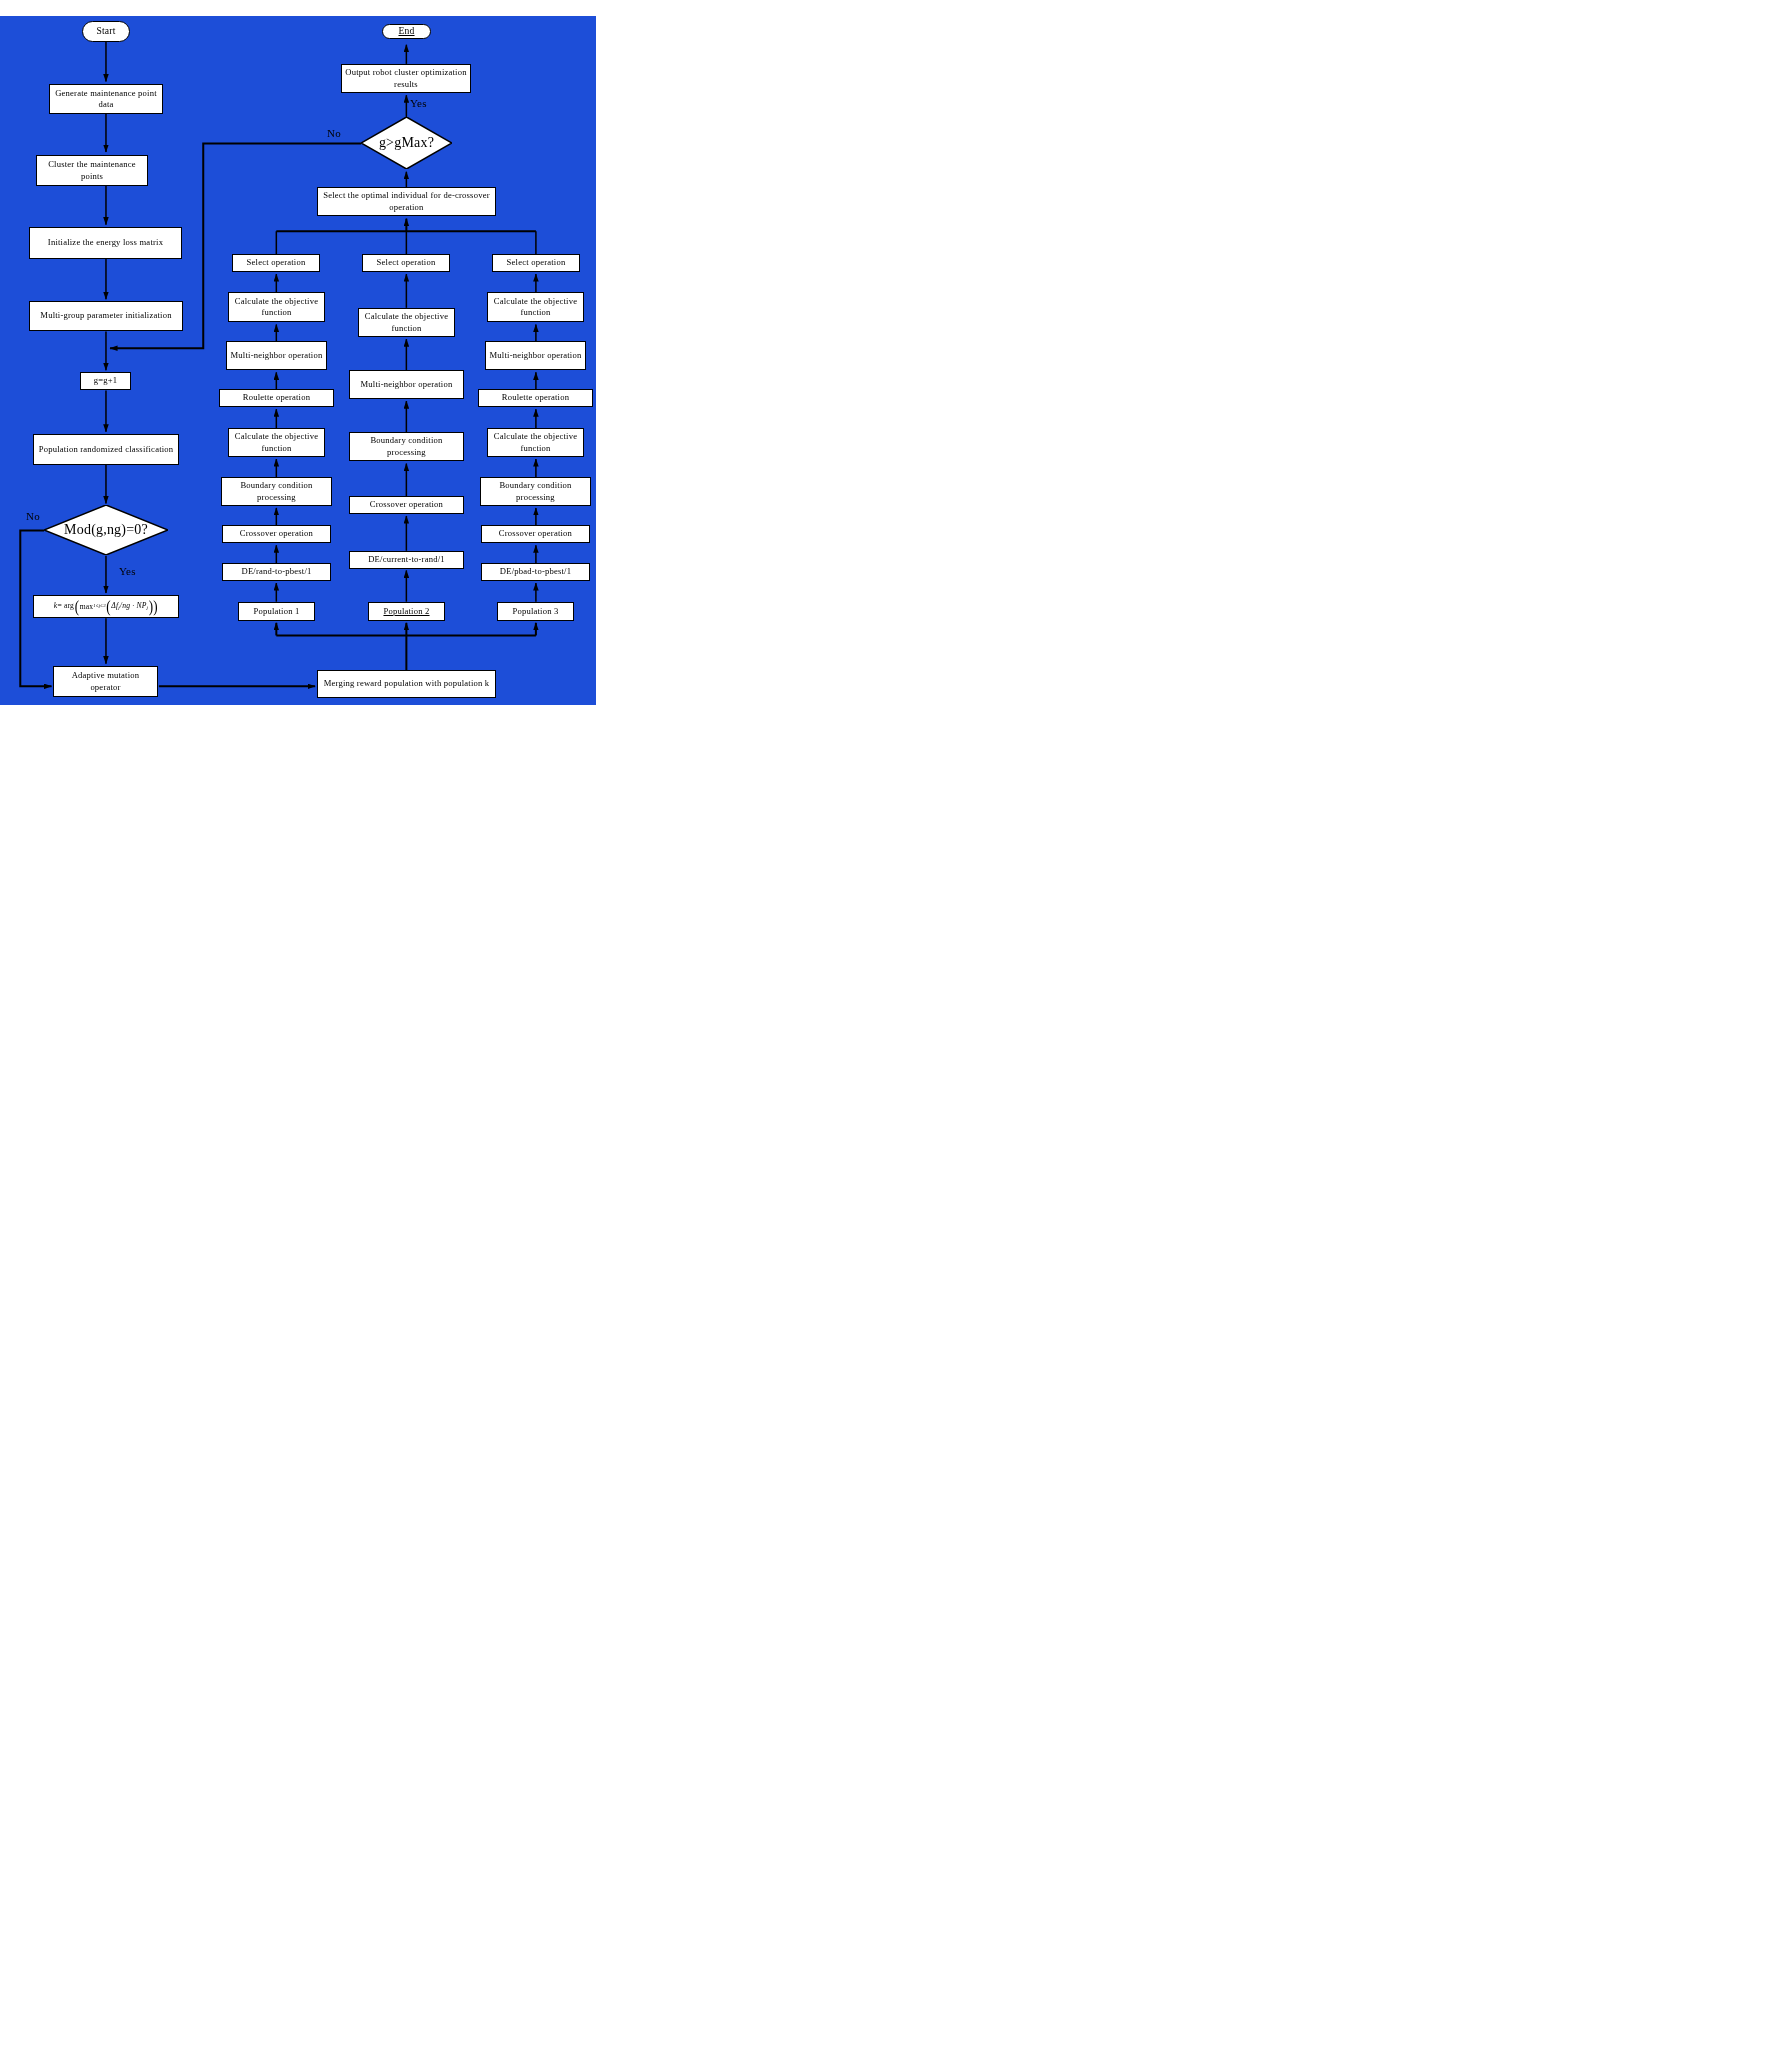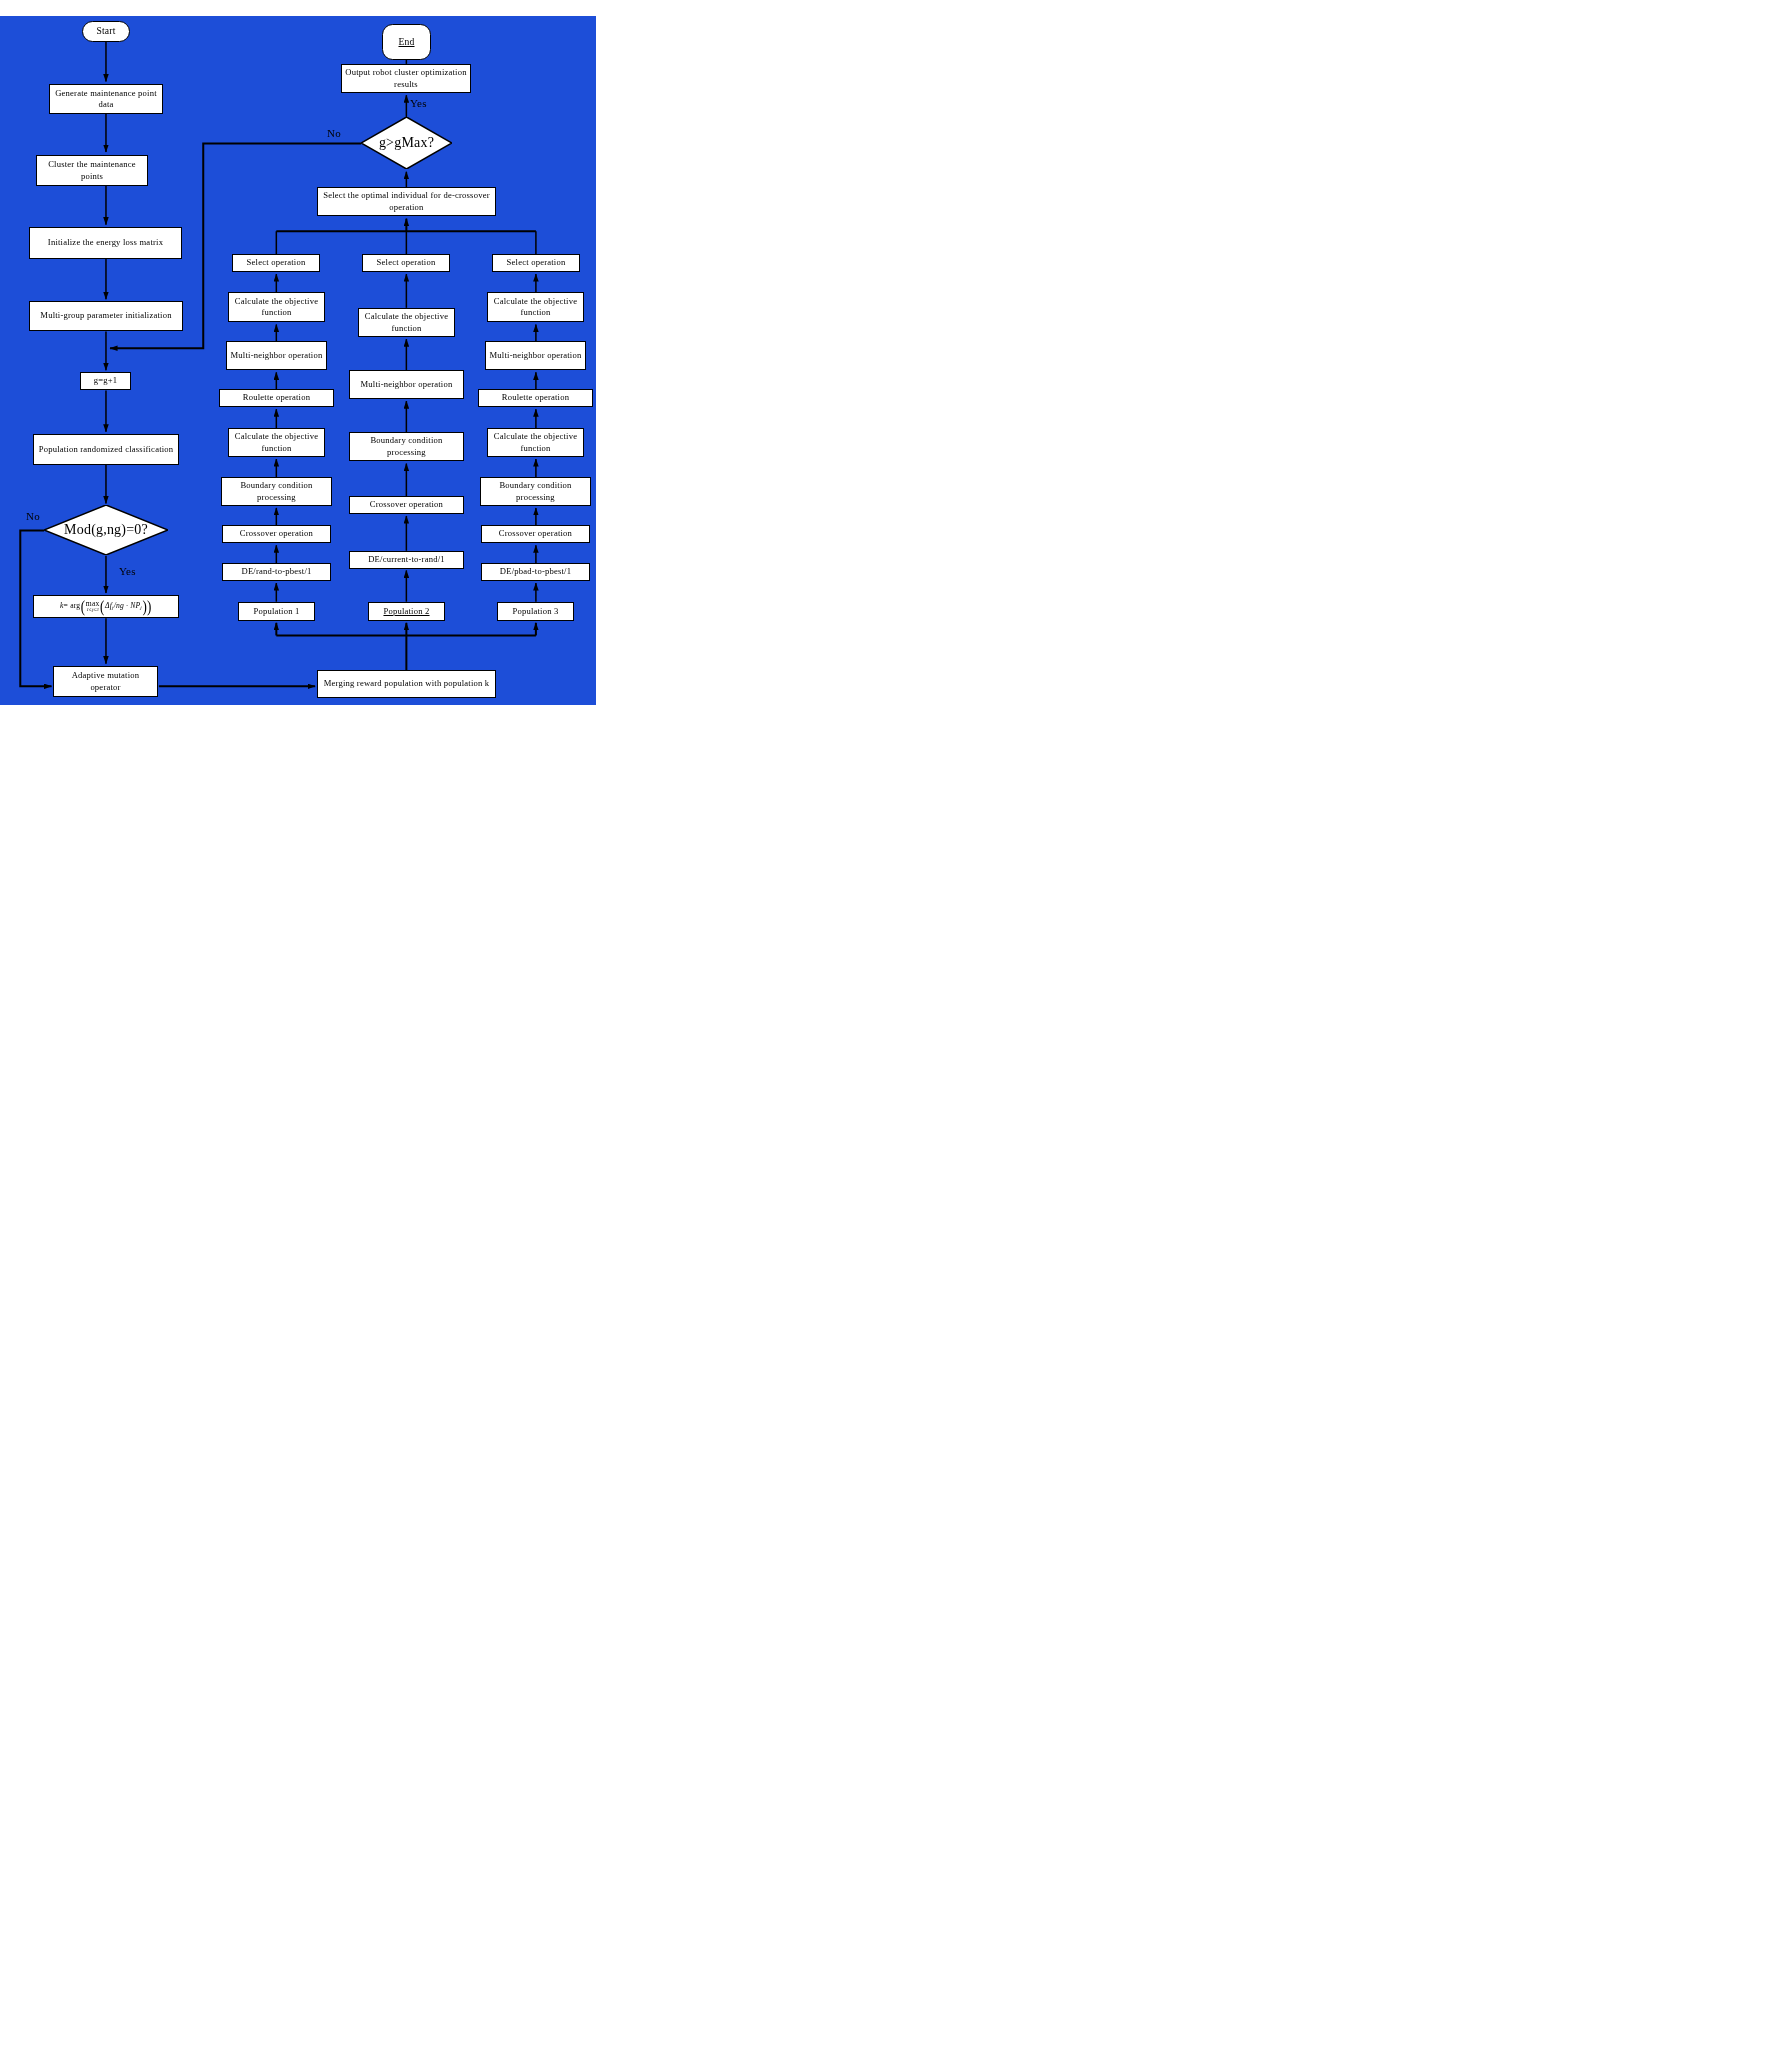--- a/index.html
+++ b/index.html
@@ -13,21 +13,21 @@
   .diamond{position:absolute;z-index:2;background:transparent;border:none;padding:0;}
   .diamond svg{position:absolute;left:0;top:0;width:100%;height:100%;}
   .diamond .dlabel{position:absolute;inset:0;display:flex;align-items:center;justify-content:center;
         font-size:14px;letter-spacing:0.2px;z-index:3;}
   .freelabel{position:absolute;z-index:3;font-size:11px;letter-spacing:0.2px;background:transparent;}
   
   .formula{display:inline-flex;align-items:center;font-size:7.6px;white-space:nowrap;}
   .formula .it{font-style:italic;}
   .formula sub{font-style:italic;font-size:5px;transform:translateY(2px);display:inline-block;}
   .formula .bigp{font-size:13px;font-weight:400;transform:scaleY(1.25);margin:0 0.5px;}
-  .formula .maxblock{display:inline-flex;flex-direction:column;align-items:center;line-height:1;}
+  .formula .maxblock{display:inline-flex;flex-direction:row;align-items:center;line-height:1;}
   .formula .maxblock .cond{font-size:4.8px;font-style:italic;margin-top:0.5px;}
 </style>
 </head>
 <body>
 
 <div id="page">
 
   <svg id="wires" viewBox="0 0 1182 1367" xmlns="http://www.w3.org/2000/svg">
     <defs>
       <marker id="ah" viewBox="0 0 16 11" refX="15" refY="5.5" markerWidth="16" markerHeight="11" orient="auto" markerUnits="userSpaceOnUse">
@@ -124,21 +124,21 @@
         <span class="it">Δf</span>
         <sub>j</sub>
         <span class="it">/ng · NP</span>
         <sub>j</sub>
         <span class="bigp">))</span>
     </span>
   </div>
 
   <div class="node" style="left:53px;top:650px;width:105px;height:31px;">Adaptive mutation operator</div>
 
-  <div class="node pill" style="left:382px;top:8px;width:49px;height:36px;text-decoration:underline;">End</div>
+  <div class="node pill" style="left:382px;top:8px;width:49px;height:15px;text-decoration:underline;">End</div>
 
   <div class="node" style="left:341px;top:48px;width:130px;height:29px;">Output robot cluster optimization results</div>
 
   <div class="diamond" style="left:361px;top:101px;width:91px;height:52px;">
     <svg viewBox="0 0 100 100" preserveAspectRatio="none">
       <polygon points="50,0 100,50 50,100 0,50" fill="#ffffff" stroke="#000000" stroke-width="1.5" vector-effect="non-scaling-stroke"></polygon>
     </svg>
     <span class="dlabel">g&gt;gMax?</span>
   </div>
 

